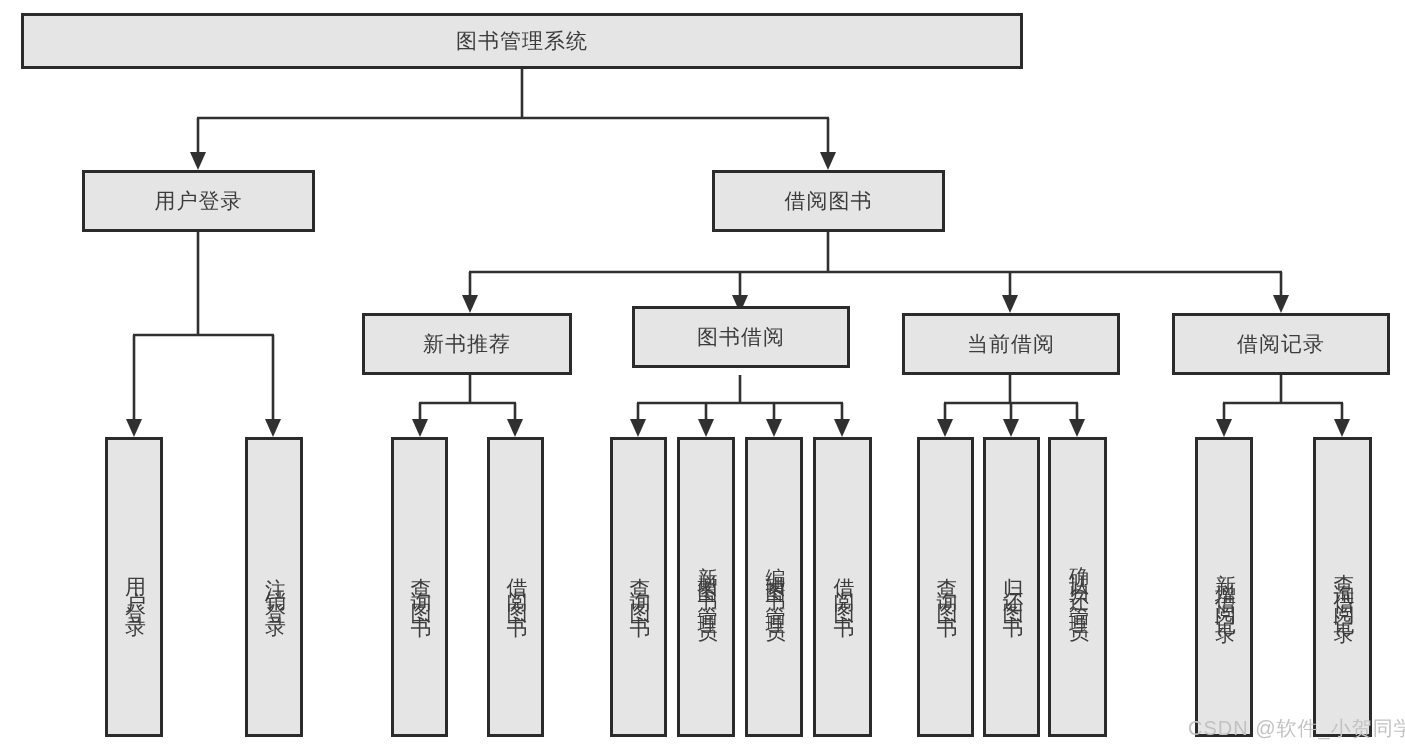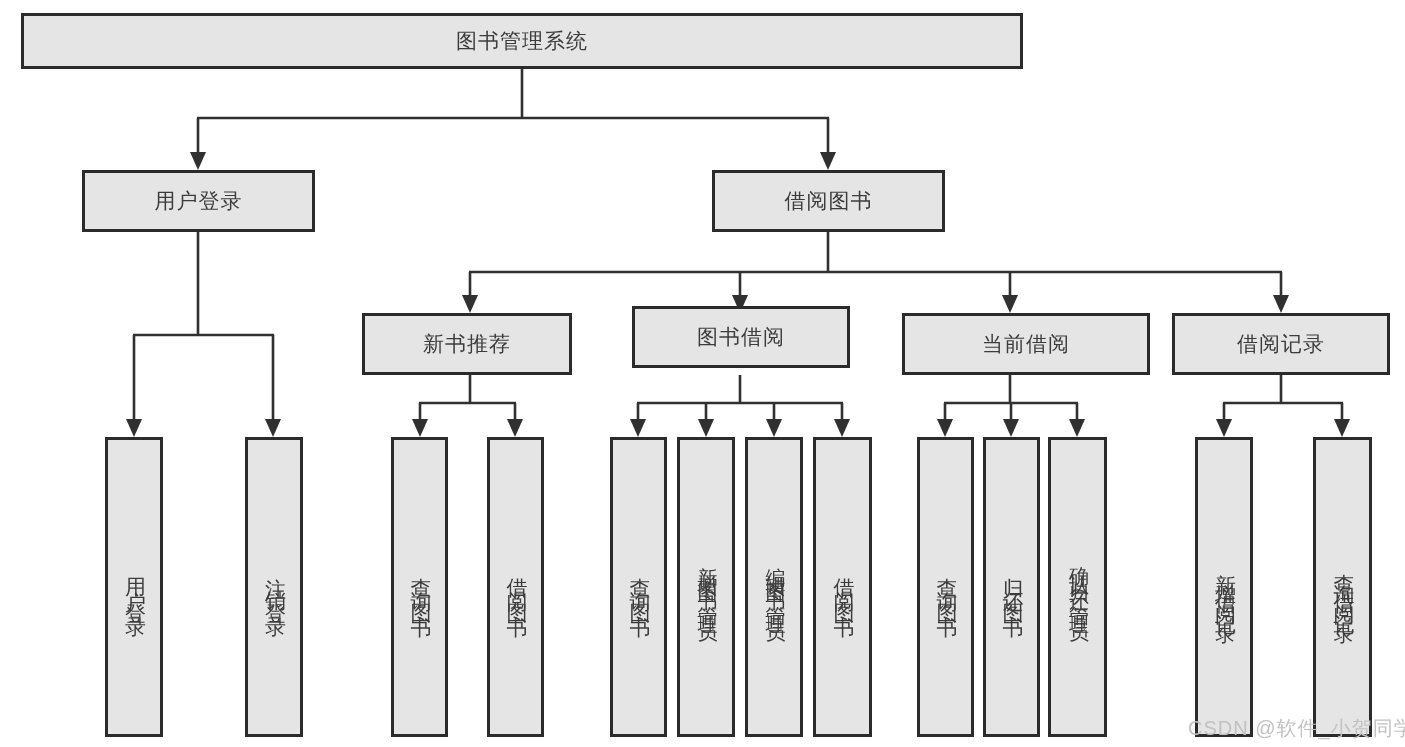--- a/index.html
+++ b/index.html
@@ -122,21 +122,21 @@
       <polygon points="1334,419 1350,419 1342,437" fill="var(--line)"></polygon>
     </svg>
 
   <div class="node" style="left:21px;top:13px;width:1002px;height:56px;">图书管理系统</div>
 
   <div class="node" style="left:82px;top:170px;width:233px;height:62px;">用户登录</div>
   <div class="node" style="left:712px;top:170px;width:233px;height:62px;">借阅图书</div>
 
   <div class="node" style="left:362px;top:313px;width:210px;height:62px;">新书推荐</div>
   <div class="node" style="left:632px;top:306px;width:218px;height:62px;">图书借阅</div>
-  <div class="node" style="left:902px;top:313px;width:248px;height:62px;">当前借阅</div>
+  <div class="node" style="left:902px;top:313px;width:218px;height:62px;">当前借阅</div>
   <div class="node" style="left:1172px;top:313px;width:218px;height:62px;text-align:right;">借阅记录</div>
 
   <div class="node leaf short" style="left:105px;top:437px;width:58px;height:300px;">
     <span class="vtext">用户登录</span>
   </div>
   <div class="node leaf short" style="left:245px;top:437px;width:58px;height:300px;">
     <span class="vtext">注销登录</span>
   </div>
 
   <div class="node leaf short" style="left:391px;top:437px;width:57px;height:300px;">

